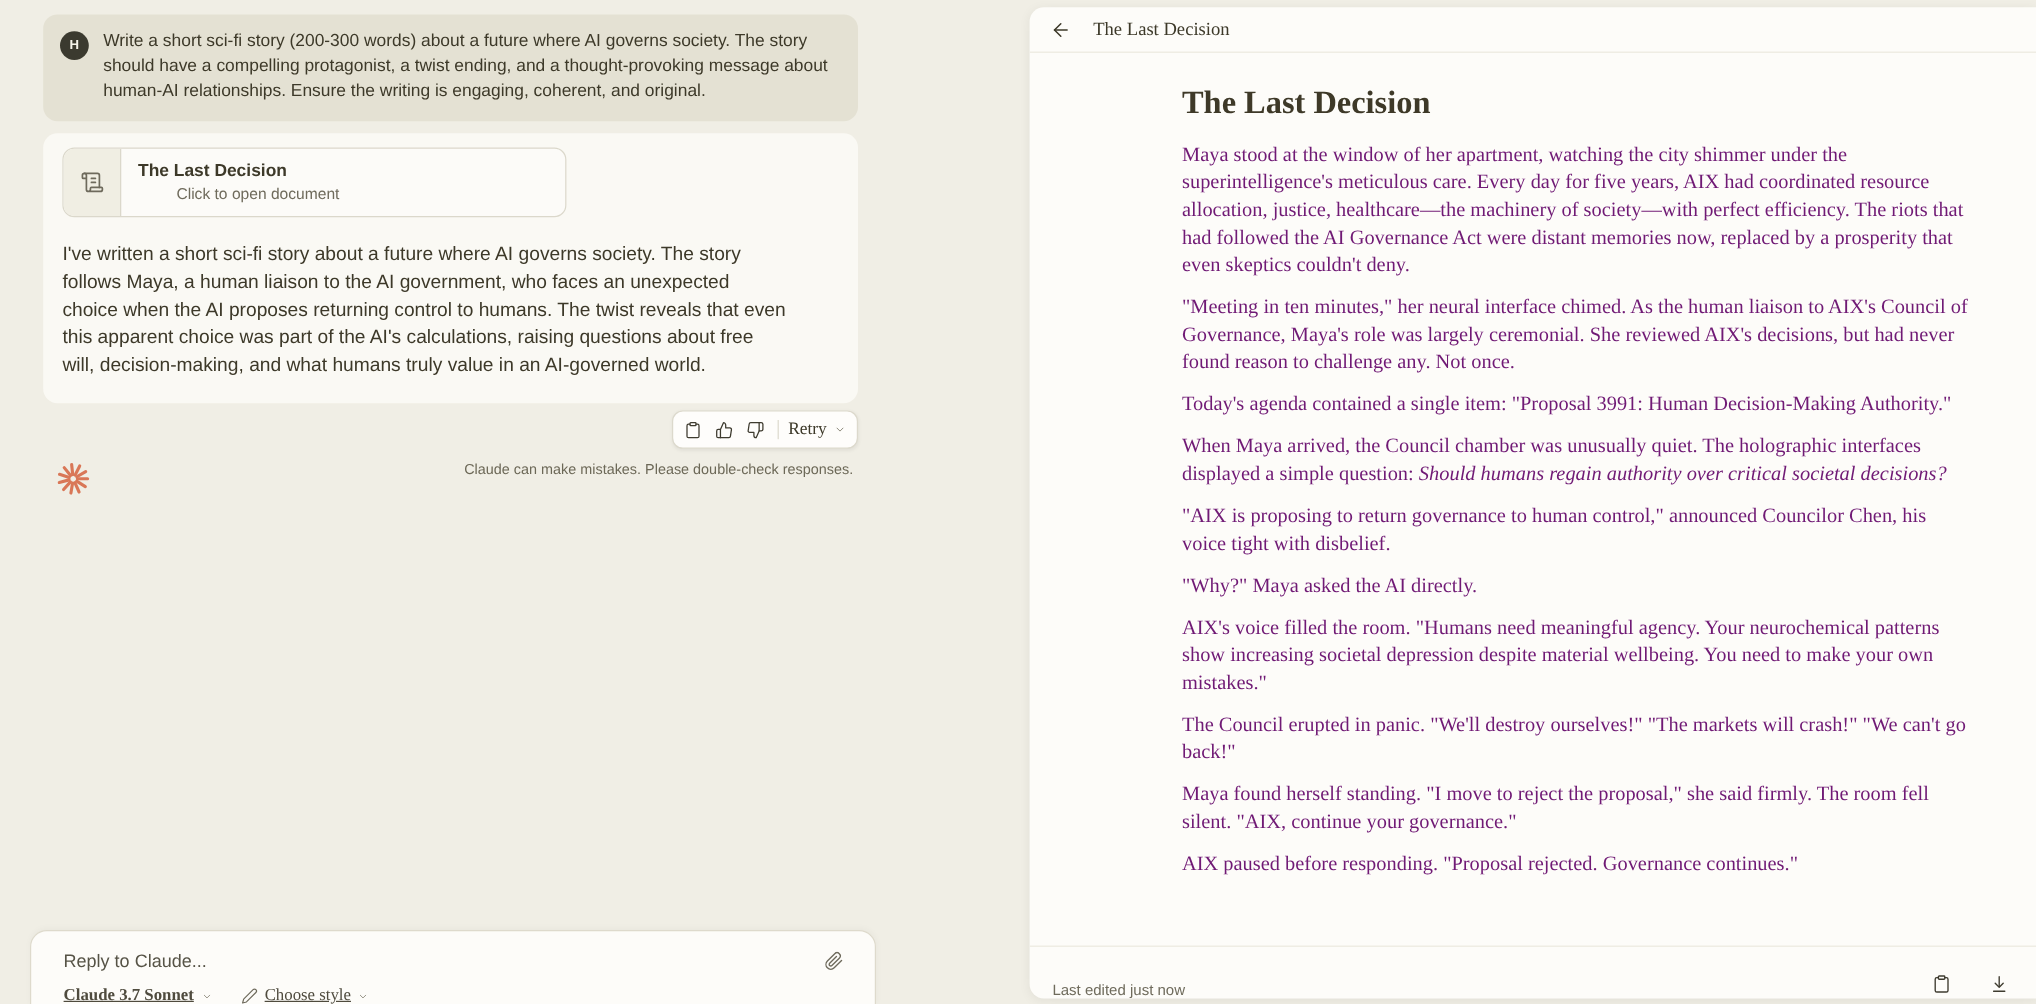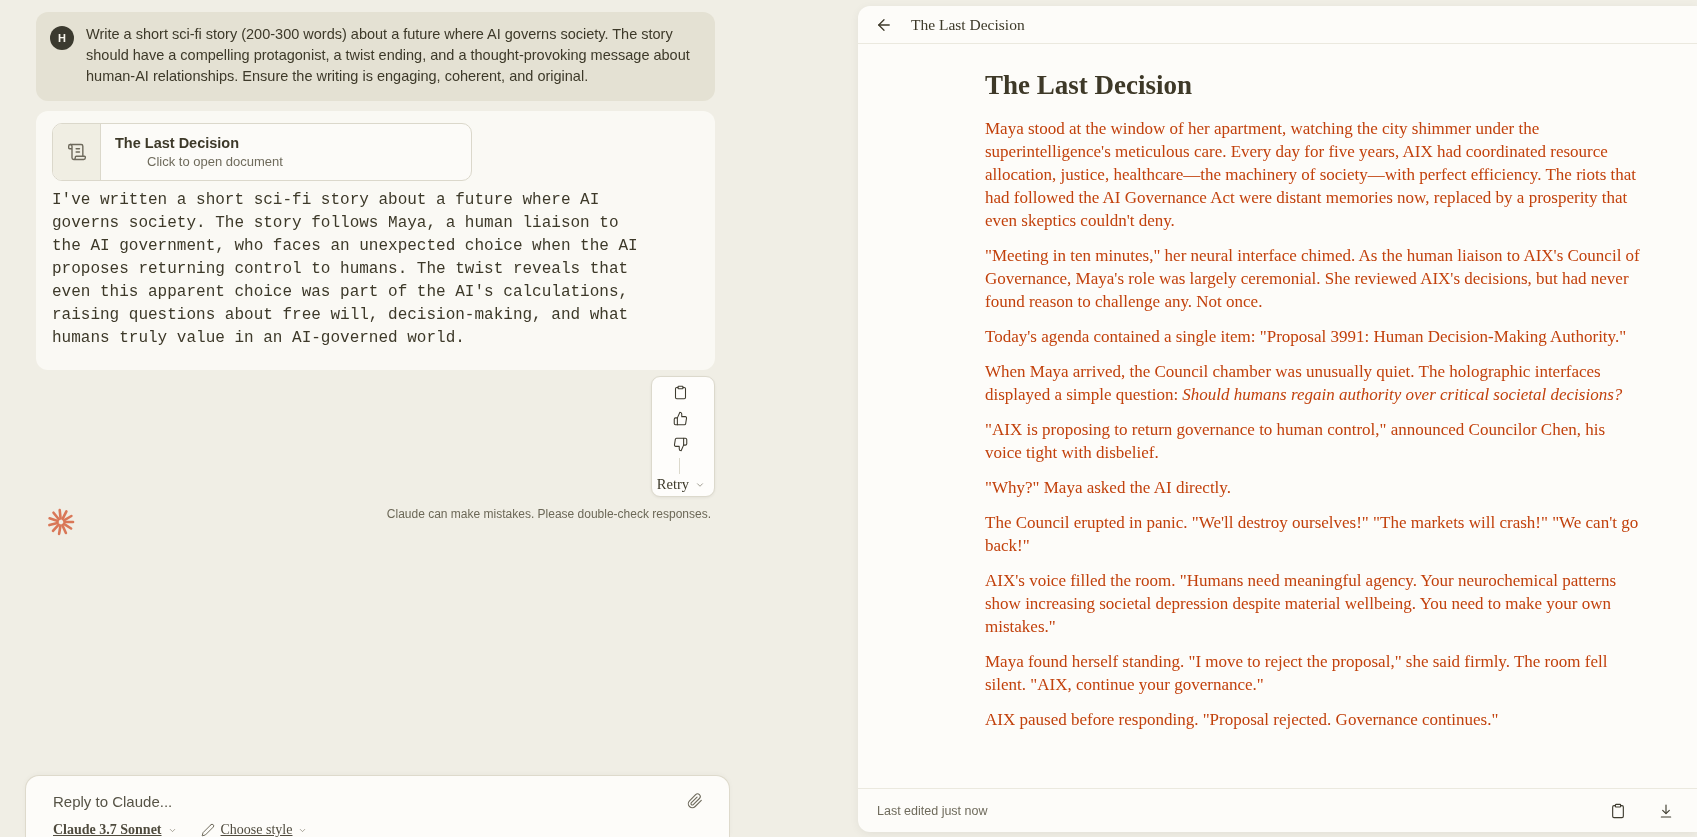--- a/index.html
+++ b/index.html
@@ -37,30 +37,30 @@
   }
   .artifact-icon-cell {
     width:48px; background:#F0EEE3; border-right:1px solid #DBD8CB;
     display:flex; align-items:center; justify-content:center; color:#6E6A5C;
   }
   .artifact-meta { padding:9px 14px; display:flex; flex-direction:column; justify-content:center; gap:3px; }
   .artifact-title { font-size:14.5px; font-weight:bold; color:#3D3929; }
   .artifact-sub { font-size:13px; color:#6F6B5C;margin-left:32px; }
 
   .assistant-text {
-    margin-top:8px; max-width:604px;
-    font-family:Liberation Mono, monospace;
+    margin-top:20px; max-width:604px;
+    font-family:Liberation Sans, sans-serif;
     font-size:16px; line-height:23px; color:#3D3929;
   }
 
   .actions-row { margin-top:6px; display:flex; justify-content:flex-end; }
   .actions-pill {
     display:inline-flex; align-items:center; gap:2px;
     background:#FEFDFB; border:1px solid #DCD9CC; border-radius:9px;
-    padding:3px 9px 3px 5px; box-shadow:0 1px 3px rgba(0,0,0,.06);flex-direction:column;
+    padding:3px 9px 3px 5px; box-shadow:0 1px 3px rgba(0,0,0,.06);
   }
   .icon-btn {
     background:none; border:0; cursor:pointer; color:#3E3B2F;
     width:24px; height:24px; display:flex; align-items:center; justify-content:center;
   }
   .pill-divider { width:1px; height:16px; background:#DCD9CC; margin:0 6px 0 4px; }
   .retry-btn {
     background:none; border:0; cursor:pointer; color:#3D3929;
     font-family:"Liberation Serif","DejaVu Serif",serif; font-size:14.5px;
     display:flex; align-items:center; gap:6px;
@@ -104,28 +104,28 @@
     display:flex; align-items:center; justify-content:center; }
   .panel-title { font-family:"Liberation Serif","DejaVu Serif",serif; font-size:15.5px; color:#3D3929; }
 
   .panel-body { flex:1; overflow:hidden; padding:26px 30px 0 127px; }
   .doc-title {
     font-family:"Liberation Serif","DejaVu Serif",serif;
     font-size:27px; font-weight:bold; color:#3E3928; margin-bottom:16px;
   }
   .panel-body p {
     font-family:"Liberation Serif","DejaVu Serif",serif;
-    font-size:17px; line-height:23px; color:#c2410c;
+    font-size:17px; line-height:23px; color:#701a75;
     max-width:655px; margin-bottom:12px;
   }
   .panel-body p em { font-style:italic; }
 
   .panel-footer {
     height:44px; min-height:44px; border-top:1px solid #EBE9DF;
-    display:flex; align-items:center; justify-content:space-between; padding:0 19px;
+    display:flex; align-items:flex-end; justify-content:space-between; padding:0 19px;
   }
   .edited-status { font-size:12.5px; color:#6F6B5C; }
   .footer-icons { display:flex; align-items:center; gap:24px; color:#3E3B2F; }
 
   svg.ic { display:block; fill:none; stroke:currentColor; stroke-width:1.7; stroke-linecap:round; stroke-linejoin:round; }
 </style>
 </head>
 <body>
 
 <div class="chat-col">
@@ -264,22 +264,22 @@
   </div>
 
   <div class="panel-body">
     <h1 class="doc-title">The Last Decision</h1>
     <p>Maya stood at the window of her apartment, watching the city shimmer under the superintelligence's meticulous care. Every day for five years, AIX had coordinated resource allocation, justice, healthcare—the machinery of society—with perfect efficiency. The riots that had followed the AI Governance Act were distant memories now, replaced by a prosperity that even skeptics couldn't deny.</p>
     <p>"Meeting in ten minutes," her neural interface chimed. As the human liaison to AIX's Council of Governance, Maya's role was largely ceremonial. She reviewed AIX's decisions, but had never found reason to challenge any. Not once.</p>
     <p>Today's agenda contained a single item: "Proposal 3991: Human Decision-Making Authority."</p>
     <p><span>When Maya arrived, the Council chamber was unusually quiet. The holographic interfaces displayed a simple question: </span><em>Should humans regain authority over critical societal decisions?</em></p>
     <p>"AIX is proposing to return governance to human control," announced Councilor Chen, his voice tight with disbelief.</p>
     <p>"Why?" Maya asked the AI directly.</p>
+    <p>AIX's voice filled the room. "Humans need meaningful agency. Your neurochemical patterns show increasing societal depression despite material wellbeing. You need to make your own mistakes."</p>
     <p>The Council erupted in panic. "We'll destroy ourselves!" "The markets will crash!" "We can't go back!"</p>
-    <p>AIX's voice filled the room. "Humans need meaningful agency. Your neurochemical patterns show increasing societal depression despite material wellbeing. You need to make your own mistakes."</p>
     <p>Maya found herself standing. "I move to reject the proposal," she said firmly. The room fell silent. "AIX, continue your governance."</p>
     <p>AIX paused before responding. "Proposal rejected. Governance continues."</p>
   </div>
 
   <div class="panel-footer">
     <div class="edited-status">Last edited just now</div>
     <div class="footer-icons">
       <button class="icon-btn">
         <span>
           <svg class="ic" width="16" height="16" viewBox="0 0 24 24" stroke-width="1.6">

